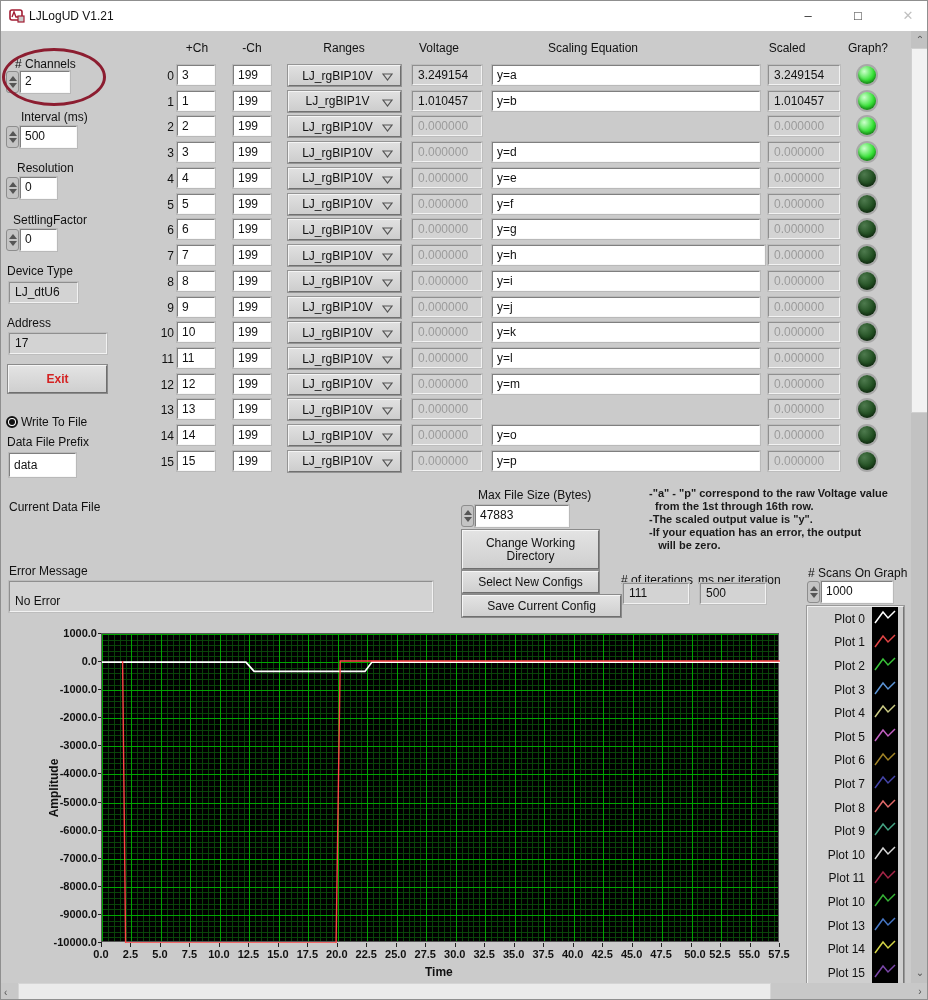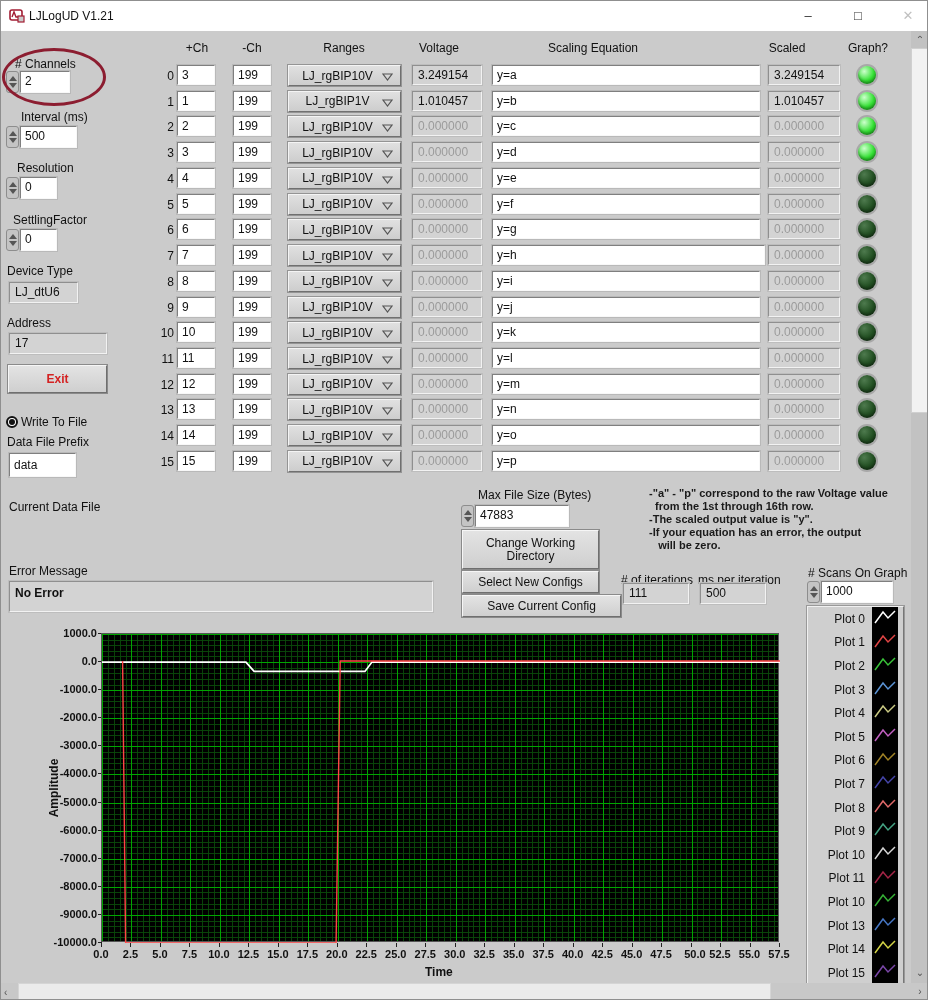--- a/index.html
+++ b/index.html
@@ -185,21 +185,20 @@
         <div class="idx">2</div>
         <div class="fw" style="left: 21px; top: 0px; width: 38px; height: 20px;">2</div>
         <div class="fw" style="left: 77px; top: 0px; width: 38px; height: 20px;">199</div>
         <div class="dd" style="left: 132px; top: 0px; width: 113px; height: 21px;">
           <span style="padding-right: 14px;">LJ_rgBIP10V</span>
           <svg width="11" height="8" viewBox="0 0 11 8">
             <path d="M1 1 L10 1 L5.5 7 Z" fill="none" stroke="#555" stroke-width="1.2"></path>
           </svg>
         </div>
         <div class="fg dim" style="left: 256px; top: 0px; width: 70px; height: 20px;">0.000000</div>
-        <div class="fw" style="left: 336px; top: 0px; width: 268px; height: 20px;">y=c</div>
         <div class="fg dim" style="left: 612px; top: 0px; width: 72px; height: 20px;">0.000000</div>
         <span class="led on" style="left: 702px; top: 1px;"></span>
       </div>
       <div class="trow" style="top: 141.19px;">
         <div class="idx">3</div>
         <div class="fw" style="left: 21px; top: 0px; width: 38px; height: 20px;">3</div>
         <div class="fw" style="left: 77px; top: 0px; width: 38px; height: 20px;">199</div>
         <div class="dd" style="left: 132px; top: 0px; width: 113px; height: 21px;">
           <span style="padding-right: 14px;">LJ_rgBIP10V</span>
           <svg width="11" height="8" viewBox="0 0 11 8">
@@ -350,21 +349,20 @@
         <div class="idx">13</div>
         <div class="fw" style="left: 21px; top: 0px; width: 38px; height: 20px;">13</div>
         <div class="fw" style="left: 77px; top: 0px; width: 38px; height: 20px;">199</div>
         <div class="dd" style="left: 132px; top: 0px; width: 113px; height: 21px;">
           <span style="padding-right: 14px;">LJ_rgBIP10V</span>
           <svg width="11" height="8" viewBox="0 0 11 8">
             <path d="M1 1 L10 1 L5.5 7 Z" fill="none" stroke="#555" stroke-width="1.2"></path>
           </svg>
         </div>
         <div class="fg dim" style="left: 256px; top: 0px; width: 70px; height: 20px;">0.000000</div>
-        <div class="fw" style="left: 336px; top: 0px; width: 268px; height: 20px;">y=n</div>
         <div class="fg dim" style="left: 612px; top: 0px; width: 72px; height: 20px;">0.000000</div>
         <span class="led off" style="left: 702px; top: 1px;"></span>
       </div>
       <div class="trow" style="top: 424.22px;">
         <div class="idx">14</div>
         <div class="fw" style="left: 21px; top: 0px; width: 38px; height: 20px;">14</div>
         <div class="fw" style="left: 77px; top: 0px; width: 38px; height: 20px;">199</div>
         <div class="dd" style="left: 132px; top: 0px; width: 113px; height: 21px;">
           <span style="padding-right: 14px;">LJ_rgBIP10V</span>
           <svg width="11" height="8" viewBox="0 0 11 8">
@@ -389,21 +387,21 @@
         <div class="fg dim" style="left: 256px; top: 0px; width: 70px; height: 20px;">0.000000</div>
         <div class="fw" style="left: 336px; top: 0px; width: 268px; height: 20px;">y=p</div>
         <div class="fg dim" style="left: 612px; top: 0px; width: 72px; height: 20px;">0.000000</div>
         <span class="led off" style="left: 702px; top: 1px;"></span>
       </div>
     </div>
 
   <span class="lbl" style="left:8px; top:499px;">Current Data File</span>
 
   <span class="lbl" style="left:8px; top:563px;">Error Message</span>
-  <div class="fg" style="left:8px; top:580px; width:424px; height:31px; padding-top:4px;font-weight:bold;">No Error</div>
+  <div class="fg" style="left:8px; top:580px; width:424px; height:31px; padding-top:12px;">No Error</div>
 
   <span class="lbl" style="left:477px; top:487px;">Max File Size (Bytes)</span>
   <span class="spin" style="left:460px; top:504px;">
       <i class="up"></i>
       <i class="dn"></i>
     </span>
   <div class="fw" style="left:474px; top:504px; width:94px; height:22px;">47883</div>
 
   <div class="btn" style="left:461px; top:529px; width:137px; height:39px; flex-direction:column;">
     <span>Change Working</span>

